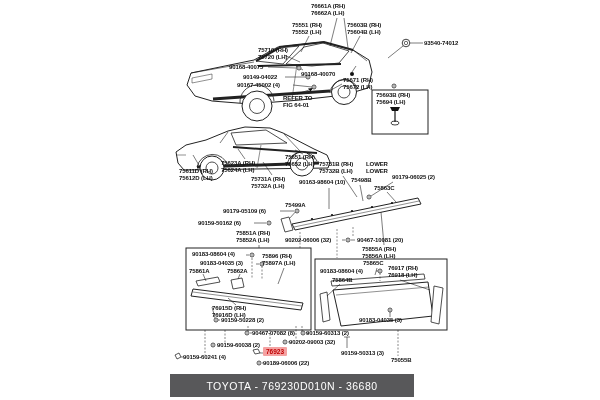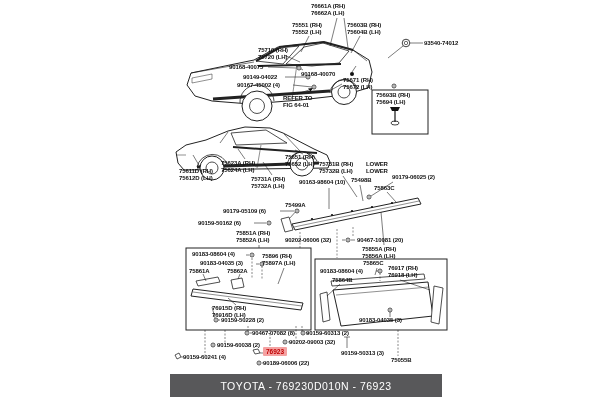--- a/index.html
+++ b/index.html
@@ -3,21 +3,21 @@
 <meta charset="utf-8">
 <style>
   html,body{margin:0;padding:0;background:#fff;}
   #stage{position:relative;width:600px;height:400px;background:#fff;overflow:hidden;
          font-family:"Liberation Sans",sans-serif;}
   #art{position:absolute;left:0;top:0;}
   .lbl{position:absolute;font:700 6px/7px "Liberation Sans",sans-serif;color:#111;
        white-space:pre-line;letter-spacing:-0.1px;}
   .sel{position:absolute;font:700 6.5px/9px "Liberation Sans",sans-serif;
        padding:0 3px;border-radius:1px;}
-  .footer{position:absolute;left:170px;top:374px;width:272px;height:23px;
+  .footer{position:absolute;left:170px;top:374px;width:244px;height:23px;
           display:flex;align-items:center;justify-content:center;
           font:400 10.5px "Liberation Sans",sans-serif;letter-spacing:0.5px;}
 </style>
 </head>
 <body>
 
 <div id="stage" style="background: rgb(255, 255, 255);">
 
 <svg id="art" width="600" height="400" viewBox="0 0 600 400">
   <defs>
@@ -275,16 +275,16 @@
 <div class="lbl" style="left:289px;top:339px">90202-09003 (32)</div>
 <div class="lbl" style="left:183px;top:354px">90159-60241 (4)</div>
 <div class="lbl" style="left:263px;top:360px">90189-06006 (22)</div>
 <div class="lbl" style="left:341px;top:350px">90159-50313 (3)</div>
 <div class="lbl" style="left:391px;top:357px">75055B</div>
 
 <div class="sel" style="left: 263px; top: 347px; background: rgb(244, 162, 162); color: rgb(192, 0, 0);">76923</div>
 
 <div class="footer" style="background: rgb(88, 88, 90); color: rgb(255, 255, 255);">
   <span>TOYOTA - 769230D010</span>
-  <span>N - 76923</span>
+  <span>N - 36680</span>
 </div>
 
 </div>
 
 </body></html>

